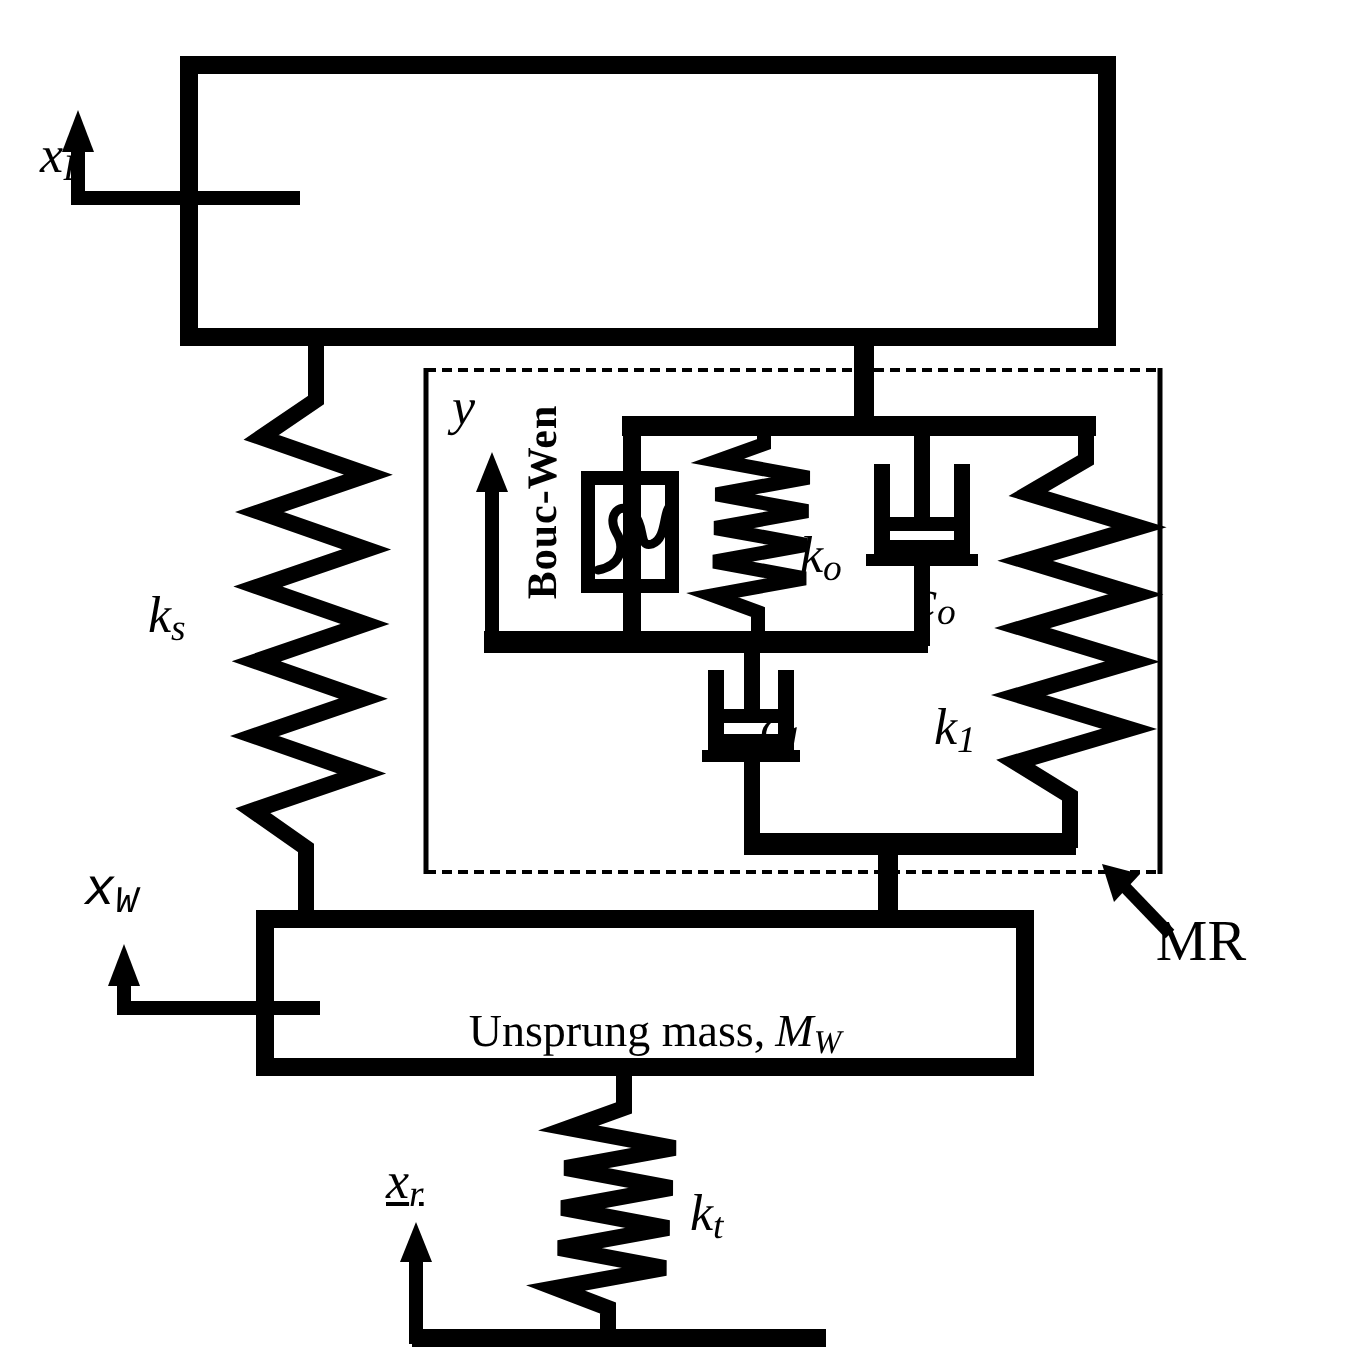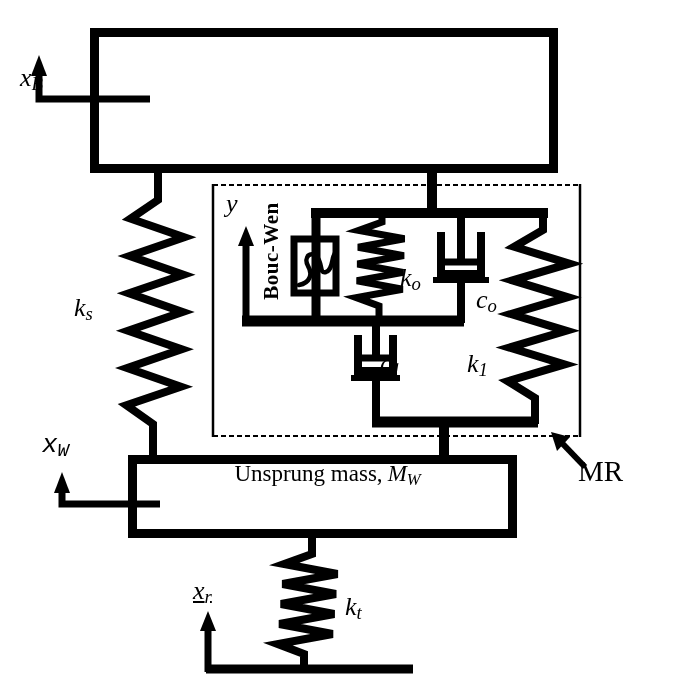--- a/index.html
+++ b/index.html
@@ -139,21 +139,21 @@
       <line class="ln" x1="206" y1="669" x2="413" y2="669" stroke-width="9"></line>
     </g>
 
     <g>
       <line class="ln" x1="208" y1="672" x2="208" y2="624" stroke-width="7"></line>
       <polygon class="fill" points="208,611 200,631 216,631"></polygon>
     </g>
   </svg>
 
 
-  <div class="mass-label" style="left:130px; top:461px; width:395px;">
+  <div class="mass-label" style="left:130px; top:503px; width:395px;">
     <span>Unsprung mass,</span><span class="var">M</span><sub>W</sub>
   </div>
 
   <div class="lbl" style="left:20px; top:20px;margin-top:44px;">
     <span>x</span><sub>B</sub>
   </div>
 
   <div class="lbl" style="left:42px; top:432px;font-family:Liberation Mono, monospace;">
     <span>x</span><sub>W</sub>
   </div>
@@ -167,21 +167,21 @@
   </div>
 
   <div class="lbl" style="left:74px; top:294px;">
     <span>k</span><sub>s</sub>
   </div>
 
   <div class="lbl" style="left:400px; top:264px;">
     <span>k</span><sub>o</sub>
   </div>
 
-  <div class="lbl" style="left:476px; top:286px;">
+  <div class="lbl" style="left:457px; top:286px;">
     <span>c</span><sub>o</sub>
   </div>
 
   <div class="lbl" style="left:380px; top:350px;">
     <span>c</span><sub>1</sub>
   </div>
 
   <div class="lbl" style="left:467px; top:350px;">
     <span>k</span><sub>1</sub>
   </div>

